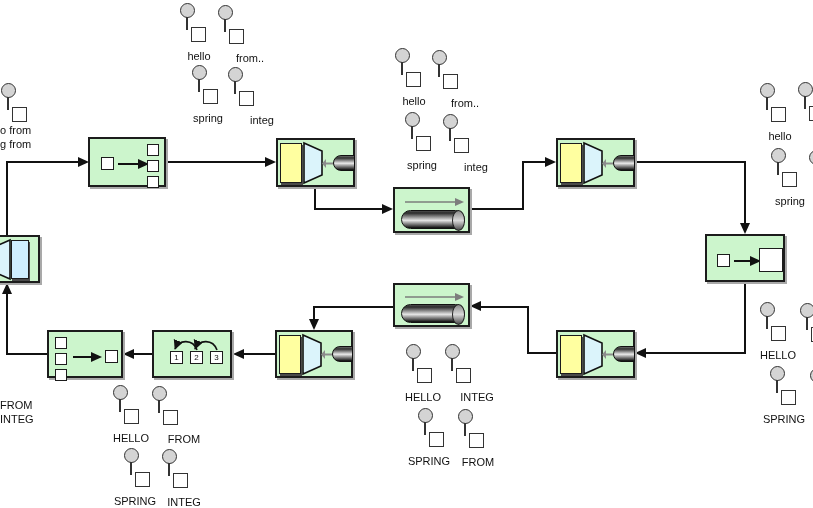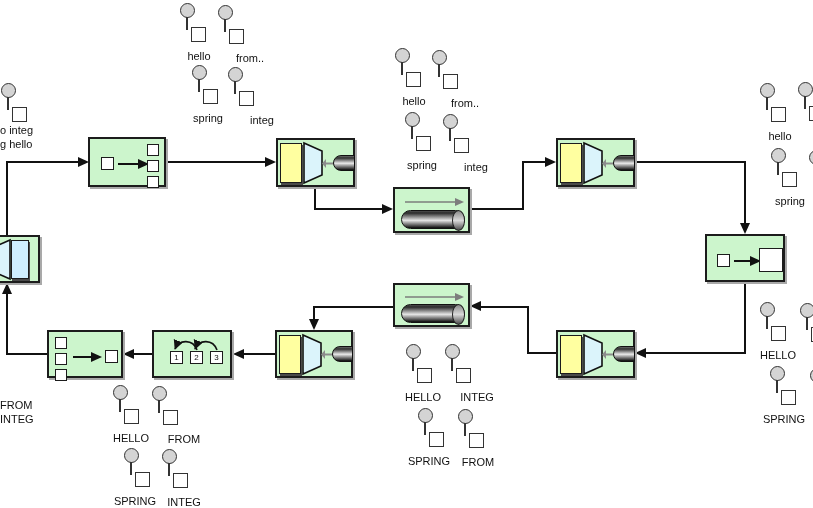--- a/index.html
+++ b/index.html
@@ -364,18 +364,18 @@
     <div class="psq"></div>
     <div class="plabel" style="left:-25px">SPRING</div>
   </div>
   <div class="psym" style="left:162px;top:449px">
     <div class="pcirc"></div>
     <div class="pstem"></div>
     <div class="psq"></div>
     <div class="plabel" style="left:-14px">INTEG</div>
   </div>
 
-  <div class="cutlabel" style="left:0;top:124px">o integ</div>
-  <div class="cutlabel" style="left:0;top:138px">g hello</div>
+  <div class="cutlabel" style="left:0;top:124px">o from</div>
+  <div class="cutlabel" style="left:0;top:138px">g from</div>
   <div class="cutlabel" style="left:0;top:399px">FROM</div>
   <div class="cutlabel" style="left:0;top:413px">INTEG</div>
 
 </div>
 
 </body></html>

